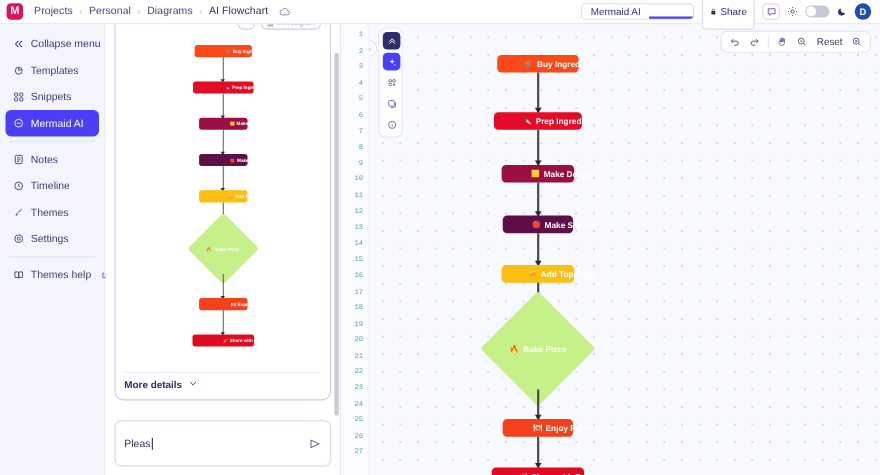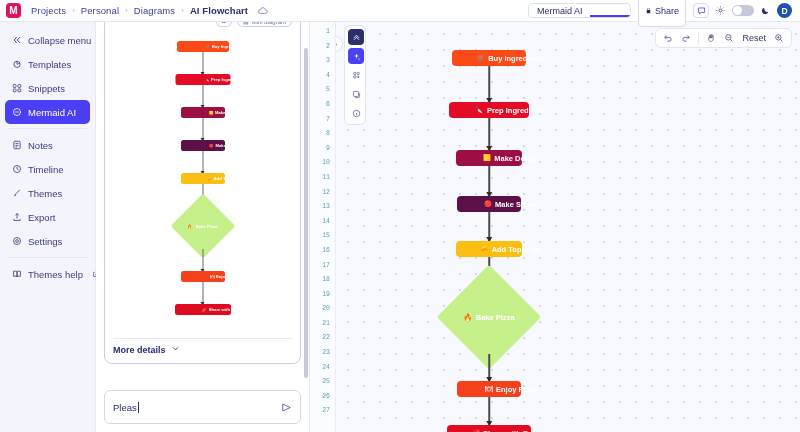--- a/index.html
+++ b/index.html
@@ -24,21 +24,21 @@
     width: 15px; height: 15px; border-radius: 4px;
     background: #e0115f;
     display: flex; align-items: center; justify-content: center;
     color: #fff; font-size: 10px; font-weight: bold; line-height: 1;
     margin-right: 10px;
   }
   .crumbs { display: flex; align-items: center; gap: 6px; }
   .crumb {
     font-size: 9.5px; color: #3d3f8f; letter-spacing: .1px;
   }
-  .crumb.current { color: #2a2d6e; font-weight: 700; }
+  .crumb.current { color: #2a2d6e; font-weight: 400; }
   .crumb-sep { font-size: 8px; color: #b9bdd8; }
   .cloud-icon { margin-left: 4px; color: #7b80b5; display: inline-flex; }
 
   .topbar-right {
     margin-left: auto; display: flex; align-items: center; gap: 7px;
     padding-right: 2px;
   }
   .tabgroup {
     display: flex; align-items: center; gap: 0;
     border: 1px solid #dcdff0; border-radius: 4px; overflow: hidden;
@@ -145,22 +145,22 @@
   }
   .more-details {
     border-top: 1px solid #e6e8f5;
     padding-top: 5px; margin-top: 2px;
     font-size: 9px; color: #2a2d6e; font-weight: 600;
     display: flex; align-items: center; gap: 5px;
   }
   .chat-input-wrap { padding: 6px 8px 8px 8px; }
   .chat-input {
     border: 1px solid #d3d7ee; border-radius: 6px;
-    height: 18px; display: flex; align-items: center;
-    padding: 16px 8px; background: #fff;
+    height: 42px; display: flex; align-items: center;
+    padding: 0 8px; background: #fff;
   }
   .chat-input .val {
     font-size: 9.5px; color: #2a2d6e;
     border-right: 1px solid #2a2d6e; padding-right: 1px;
   }
   .send-ic { margin-left: auto; color: #4b4e92; display: inline-flex; }
 
   .chat-vscroll {
     position: absolute; right: 1px; top: 26px;
     width: 4px; height: 330px; border-radius: 2px; background: #c8cad8;
@@ -402,28 +402,20 @@
 
       <div class="side-item">
         <span class="side-ic">
           <svg width="10" height="10" viewBox="0 0 16 16" fill="none" stroke="currentColor" stroke-width="1.3">
             <path d="M12.5 3 6 9.5M5.4 10.2l.8.8-2.2 1.4z"></path>
           </svg>
         </span>
         <span>Themes</span>
       </div>
 
-      <div class="side-item">
-        <span class="side-ic">
-          <svg width="10" height="10" viewBox="0 0 16 16" fill="none" stroke="currentColor" stroke-width="1.3">
-            <path d="M8 10.5V2.5M5.2 5.3 8 2.5l2.8 2.8M3 11v2.5h10V11"></path>
-          </svg>
-        </span>
-        <span>Export</span>
-      </div>
 
       <div class="side-item">
         <span class="side-ic">
           <svg width="10" height="10" viewBox="0 0 16 16" fill="none" stroke="currentColor" stroke-width="1.3">
             <circle cx="8" cy="8" r="2.2"></circle>
               <circle cx="8" cy="8" r="5.6"></circle>
           </svg>
         </span>
         <span>Settings</span>
       </div>

